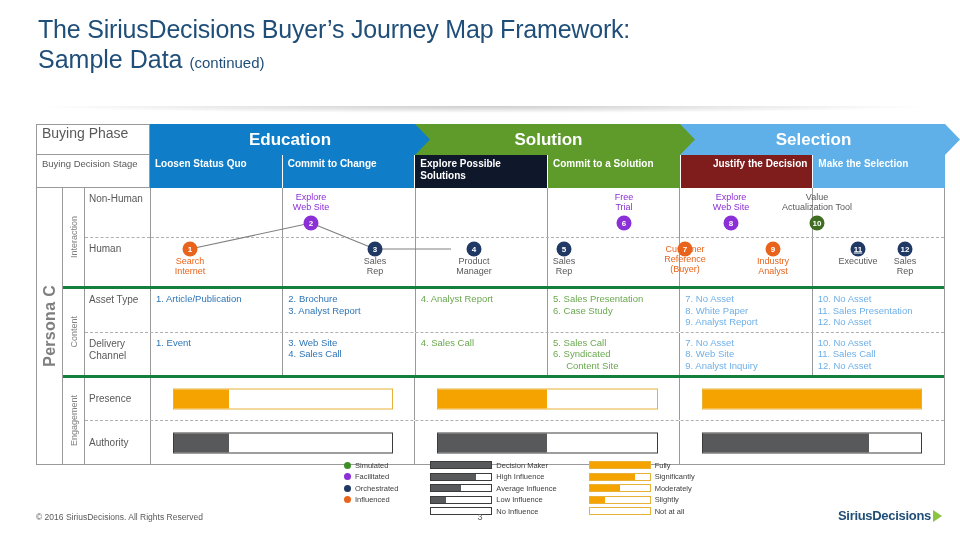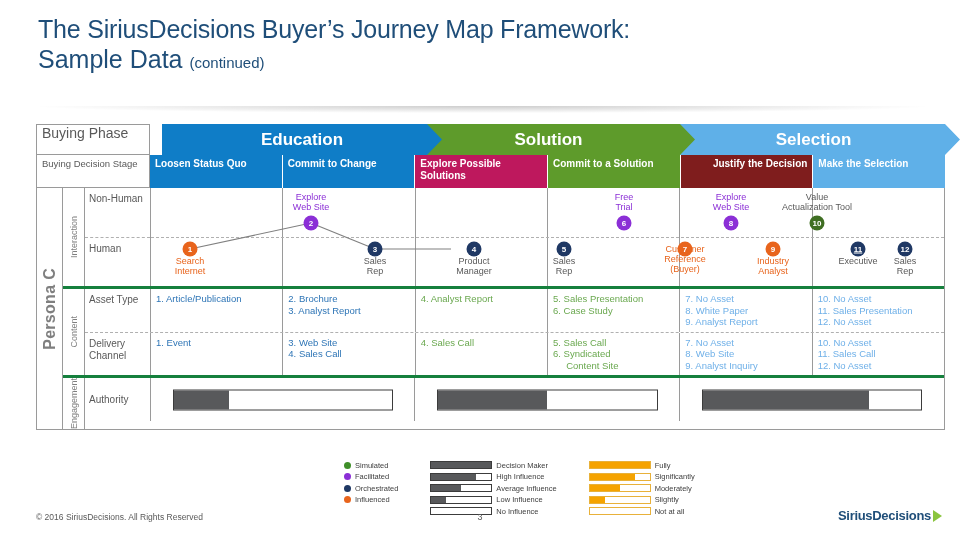--- a/index.html
+++ b/index.html
@@ -159,38 +159,38 @@
     <span class="title-cont">(continued)</span>
   </div>
 </div>
 <div class="title-shadow"></div>
 
 <div class="matrix">
 
   <div class="hdr-phase-row">
     <div class="hdr-label">Buying Phase</div>
     <div class="phase-strip" id="phase-strip">
-        <div class="chev first" style="left: 12px; width: 280px; background: rgb(15, 125, 199); z-index: 3;">
+        <div class="chev first" style="left: 0px; width: 280px; background: rgb(15, 125, 199); z-index: 3;">
           <span>Education</span>
         </div>
         <div class="chev" style="left: 252px; width: 293px; background: rgb(94, 155, 43); z-index: 2;">
           <span>Solution</span>
         </div>
         <div class="chev" style="left: 517px; width: 293px; background: rgb(95, 176, 232); z-index: 1;">
           <span>Selection</span>
         </div>
       </div>
   </div>
 
   <div class="hdr-stage-row">
     <div class="stage-label">Buying Decision Stage</div>
     <div class="stage-cells" id="stage-cells">
         <div class="stage-cell" style="background: rgb(15, 125, 199);">Loosen Status Quo</div>
         <div class="stage-cell" style="background: rgb(15, 125, 199);">Commit to Change</div>
-        <div class="stage-cell" style="background: #be185d;">Explore Possible Solutions</div>
+        <div class="stage-cell" style="background: #0f172a;">Explore Possible Solutions</div>
         <div class="stage-cell" style="background: rgb(94, 155, 43);">Commit to a Solution</div>
         <div class="stage-cell" style="background: #7f1d1d; text-align: right;">Justify the Decision</div>
         <div class="stage-cell" style="background: rgb(95, 176, 232);">Make the Selection</div>
       </div>
   </div>
 
   <div class="body-grid">
     <div class="persona-col">
       <div class="persona-txt">Persona C</div>
     </div>
@@ -316,20 +316,42 @@
               </div>
           </div>
         </div>
       </div>
 
       <div class="grp-row">
         <div class="grp-label">
           <div class="grp-txt">Engagement</div>
         </div>
         <div class="grp-rows">
+          <div class="sub-row dashed" style="height:43px;">
+            <div class="sub-label" style="display:flex;align-items:center;">Presence</div>
+            <div class="bar-cells" id="presence-bars">
+                <div class="bar-group" style="flex: 1 1 0%;">
+                  <div class="bar-sep" style="right: 0px;"></div>
+                  <div class="bar-outer" style="left: 22px; right: 22px; border: 1px solid rgb(232, 177, 58);">
+                    <div class="bar-fill" style="width: 25%; background: rgb(245, 163, 0);"></div>
+                  </div>
+                </div>
+                <div class="bar-group" style="flex: 1 1 0%;">
+                  <div class="bar-sep" style="right: 0px;"></div>
+                  <div class="bar-outer" style="left: 22px; right: 22px; border: 1px solid rgb(232, 177, 58);">
+                    <div class="bar-fill" style="width: 50%; background: rgb(245, 163, 0);"></div>
+                  </div>
+                </div>
+                <div class="bar-group" style="flex: 1 1 0%;">
+                  <div class="bar-outer" style="left: 22px; right: 22px; border: 1px solid rgb(232, 177, 58);">
+                    <div class="bar-fill" style="width: 100%; background: rgb(245, 163, 0);"></div>
+                  </div>
+                </div>
+              </div>
+          </div>
           <div class="sub-row" style="height:43px;">
             <div class="sub-label" style="display:flex;align-items:center;">Authority</div>
             <div class="bar-cells" id="authority-bars">
                 <div class="bar-group" style="flex: 1 1 0%;">
                   <div class="bar-sep" style="right: 0px;"></div>
                   <div class="bar-outer" style="left: 22px; right: 22px; border: 1px solid rgb(60, 60, 60);">
                     <div class="bar-fill" style="width: 25%; background: rgb(88, 89, 91);"></div>
                   </div>
                 </div>
                 <div class="bar-group" style="flex: 1 1 0%;">

